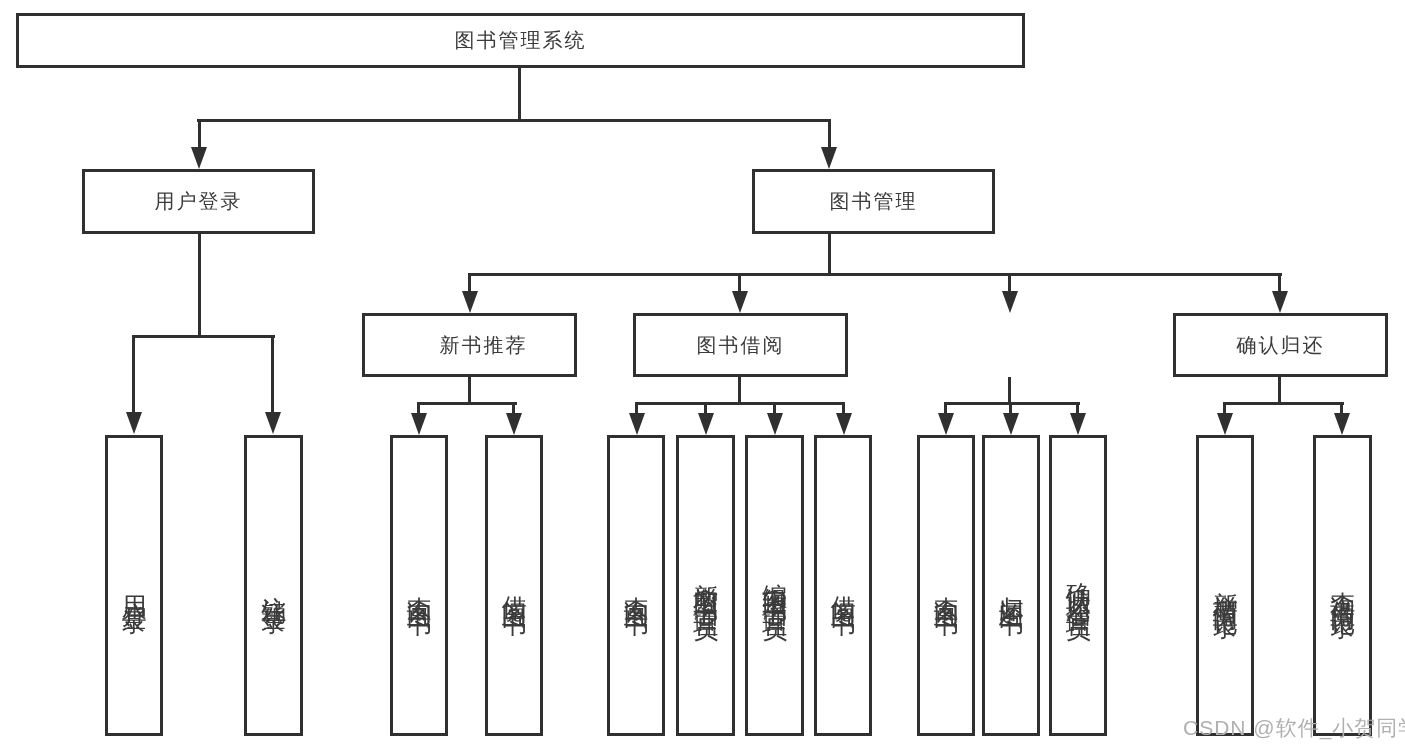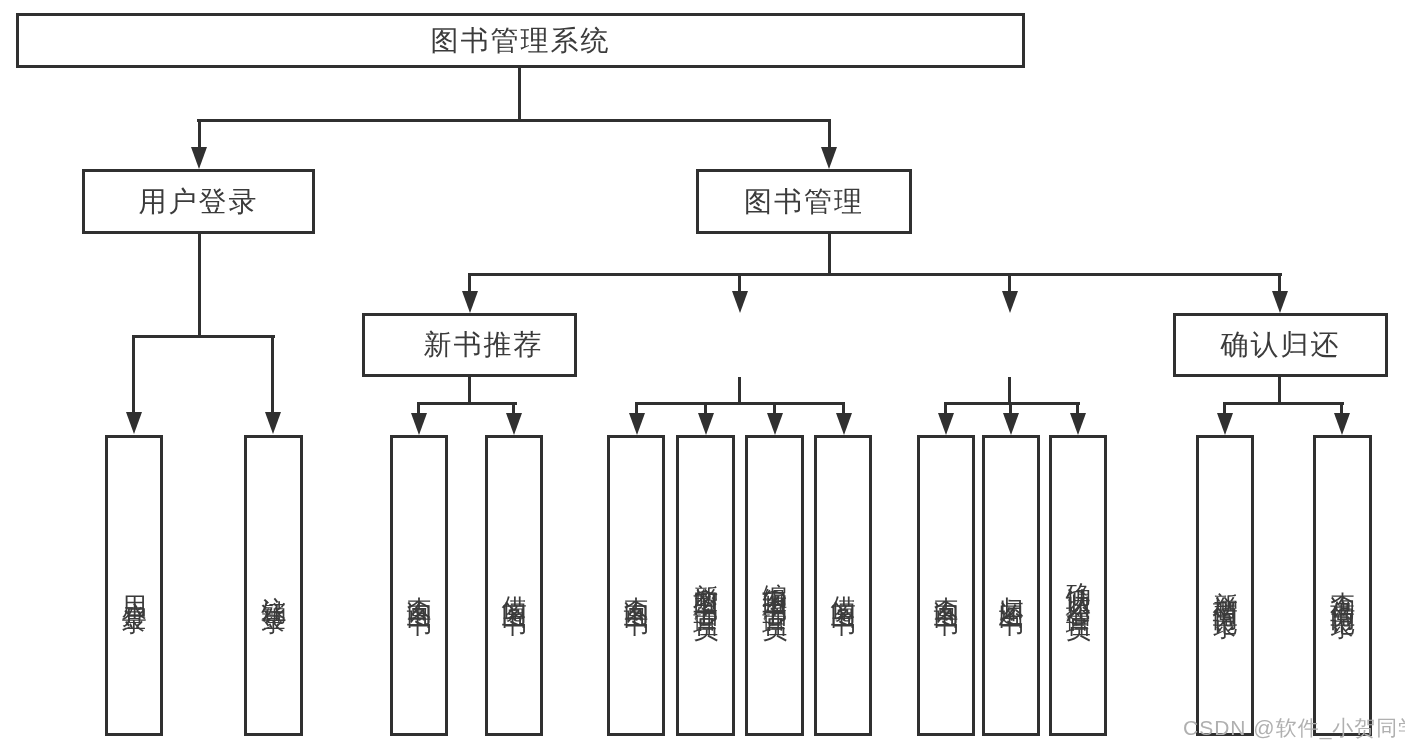--- a/index.html
+++ b/index.html
@@ -6,21 +6,21 @@
   html,body{margin:0;padding:0;background:#ffffff;}
   .canvas{
     position:relative;width:1405px;height:747px;background:#ffffff;overflow:hidden;
     font-family:"Liberation Sans",sans-serif;
   }
   .box{
     position:absolute;box-sizing:border-box;background:#ffffff;
     border:3px solid #303030;display:flex;align-items:center;justify-content:center;
     color:#3b3b3b;
   }
-  .hl{font-size:28px;letter-spacing:2px;white-space:nowrap;text-align:center;}
+  .hl{font-size:20px;letter-spacing:2px;white-space:nowrap;text-align:center;}
   .vl{
     writing-mode:vertical-rl;text-orientation:mixed;
     font-size:25px;letter-spacing:5px;line-height:1.1;white-space:nowrap;color:#3b3b3b;
   }
   .ln{position:absolute;background:#303030;}
   .ar{
     position:absolute;width:0;height:0;
     border-left:8px solid transparent;border-right:8px solid transparent;
     border-top:22px solid #303030;
   }
@@ -93,26 +93,29 @@
   <div class="ar" style="left:1217px;top:413px;"></div>
   <div class="ar" style="left:1334px;top:413px;"></div>
 
   <div class="box" style="left:16px;top:13px;width:1009px;height:55px;">
     <span class="hl">图书管理系统</span>
   </div>
 
   <div class="box" style="left:82px;top:169px;width:233px;height:65px;">
     <span class="hl">用户登录</span>
   </div>
-  <div class="box" style="left:696px;top:169px;width:216px;height:65px;">
+  <div class="box" style="left:752px;top:169px;width:243px;height:65px;">
     <span class="hl">图书管理</span>
   </div>
 
   <div class="box" style="left:362px;top:313px;width:215px;height:64px;padding-left:28px;">
     <span class="hl">新书推荐</span>
+  </div>
+  <div class="box" style="left:633px;top:313px;width:215px;height:64px;">
+    <span class="hl">图书借阅</span>
   </div>
   <div class="box" style="left:1173px;top:313px;width:215px;height:64px;">
     <span class="hl">确认归还</span>
   </div>
 
   <div class="box" style="left:105px;top:435px;width:58px;height:301px;">
     <span class="vl">用户登录</span>
   </div>
   <div class="box" style="left:244px;top:435px;width:59px;height:301px;">
     <span class="vl">注销登录</span>

